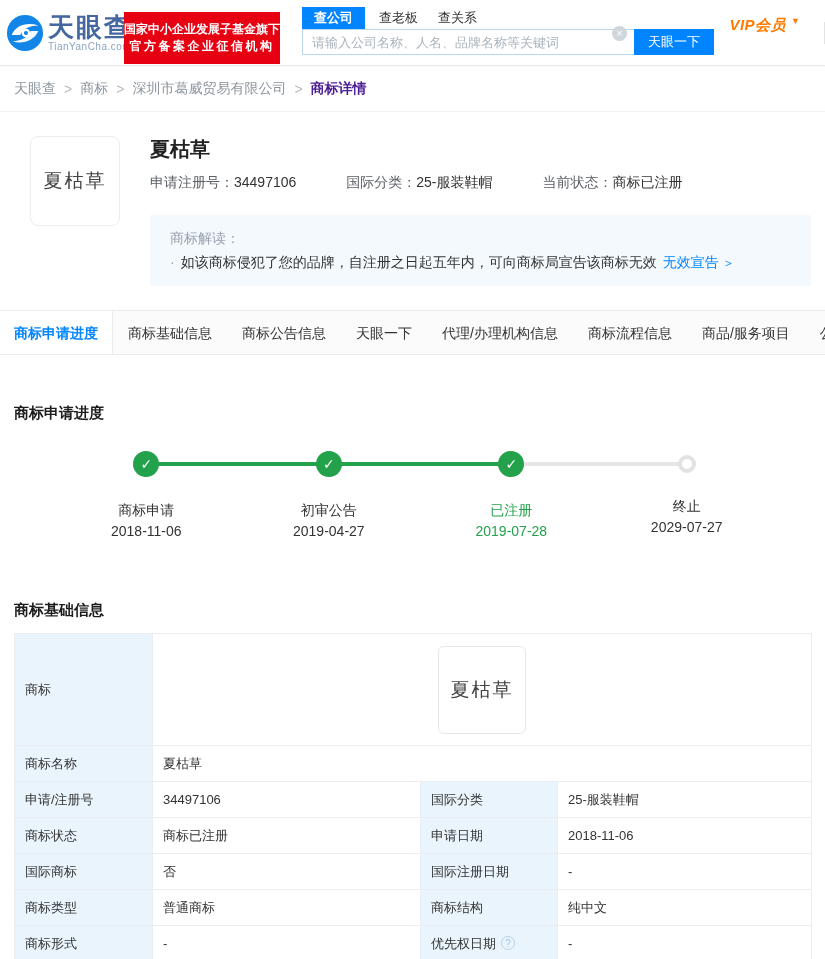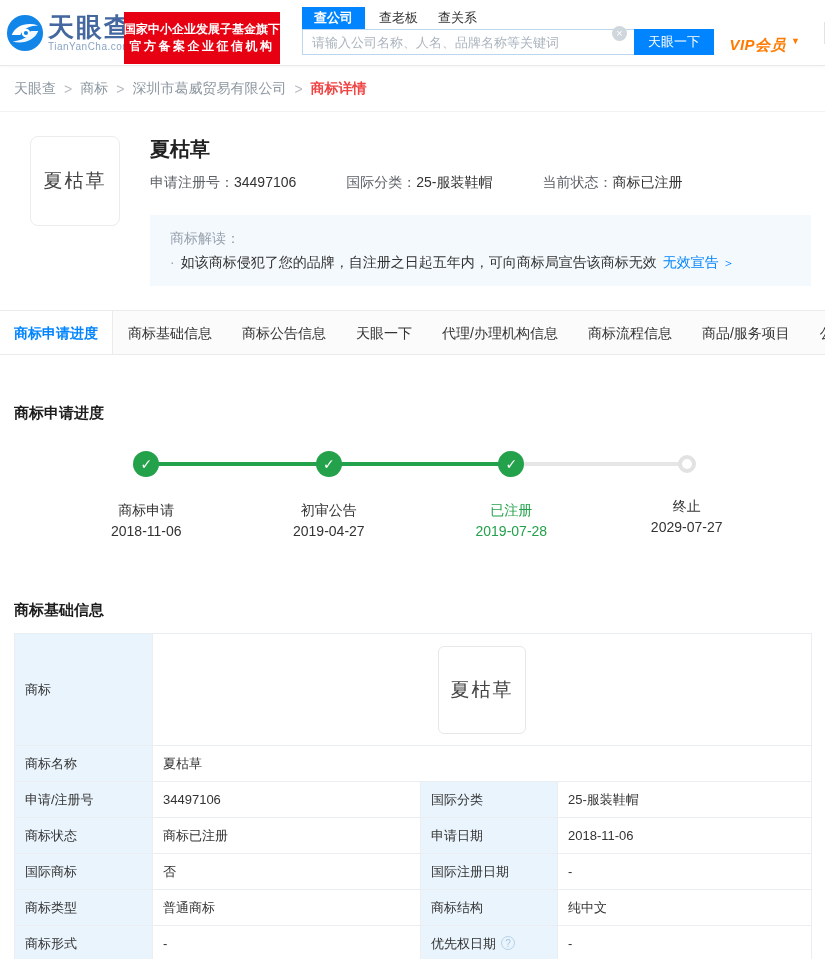--- a/index.html
+++ b/index.html
@@ -25,31 +25,31 @@
   .s-row { display:flex; margin-top:0; }
   .s-input { width:332px; height:26px; border:1px solid #bcd6ee; border-right:none; outline:none;
              padding:0 26px 0 9px; font-size:13px; color:#be185d;
              font-family:"Liberation Sans",sans-serif; }
   .s-input::placeholder { color:#aab4bd; }
   .s-clear { position:absolute; left:308px; top:26px; width:15px; height:15px; border-radius:50%;
              background:#cfd6dc; color:#fff; font-size:11px; line-height:15px; text-align:center;
              cursor:pointer; left:612px; }
   .s-btn { width:80px; height:26px; background:#0084ff; color:#fff; border:none; font-size:13px;
            cursor:pointer; font-family:"Liberation Sans",sans-serif; }
-  .vip { position:absolute; right:25px; top:36px; display:flex; align-items:flex-start; cursor:pointer;margin-left:36px; }
+  .vip { position:absolute; right:25px; top:16px; display:flex; align-items:flex-start; cursor:pointer;margin-left:36px; }
   .vip-txt { color:#ff7a00; font-size:15px; font-weight:bold; font-style:italic; letter-spacing:.5px; }
   .vip-caret { color:#ff7a00; font-size:9px; margin-left:5px; }
   .vip-sep { position:absolute; right:0; top:22px; width:1px; height:22px; background:#e3e3e3; }
 
   
   .crumbs { height:46px; display:flex; align-items:center; padding:0 14px; font-size:14px;
             border-bottom:1px solid #f2f2f2; }
   .crumb { color:#8b959e; cursor:pointer; }
   .crumb-sep { color:#b6bcc2; margin:0 8px; }
-  .crumb-cur { color:#ef4444; font-weight:bold; }
+  .crumb-cur { color:#4c1d95; font-weight:bold; }
 
   
   .summary { position:relative; padding:24px 14px 24px 150px; }
   .tm-thumb { position:absolute; left:30px; top:24px; width:90px; height:90px; border:1px solid #ececec;
               border-radius:8px; display:flex; align-items:center; justify-content:center;
               font-family:"DejaVu Serif","Liberation Serif",serif; font-size:19px; color:#444;
               letter-spacing:2px; background:#fff; }
   .tm-title { font-size:20px; font-weight:bold; color:#222; line-height:26px; }
   .tm-meta { margin-top:12px; font-size:14px; }
   .tm-meta .pair { margin-right:50px; }

